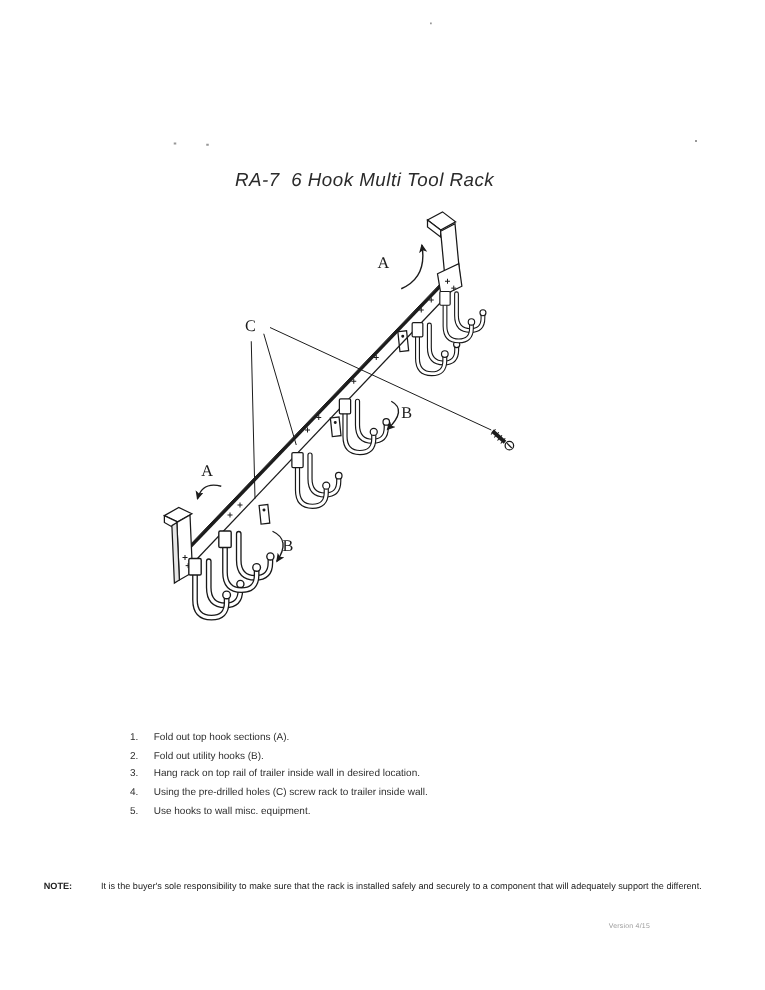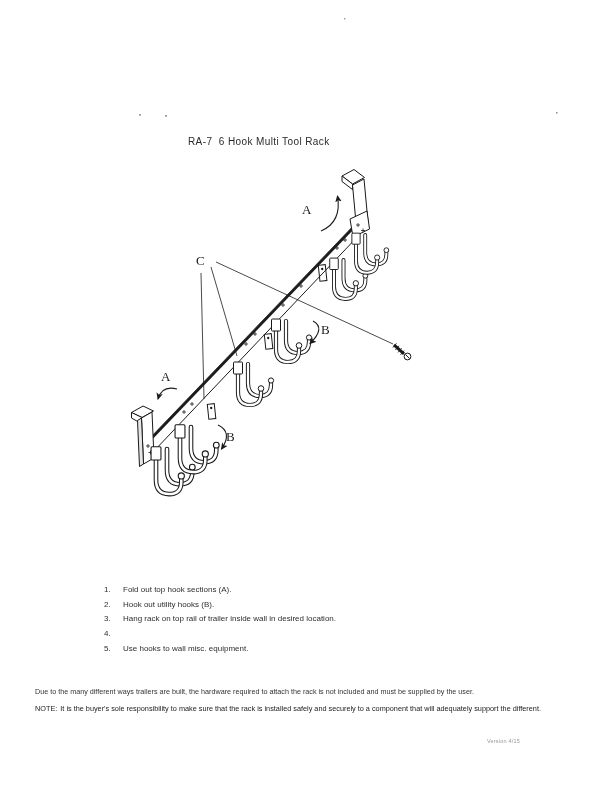--- a/index.html
+++ b/index.html
@@ -3,36 +3,36 @@
 <meta charset="utf-8">
 <style>
   html,body { margin:0; padding:0; background:#e8e8e8; }
   .page {
     position:relative; width:612px; height:792px; margin:0 auto;
     background:#ffffff; overflow:hidden;
     font-family:"Liberation Sans", sans-serif; color:#1c1c1c;
   }
   .title {
     position:absolute; left:188px; top:136px;
-    font-size:10px; letter-spacing:.4px; white-space:pre; color:#2b2b2b;
+    font-size:15px; letter-spacing:.4px; white-space:pre; color:#2b2b2b;font-style:italic;
   }
   svg.diagram { position:absolute; left:0; top:0; }
   .list { position:absolute; left:104px; top:585px; font-size:8px; color:#2e2e2e; }
   .row { display:flex; height:14.7px; align-items:flex-start; }
   .row .num { width:19px; flex:0 0 auto; }
   .row .txt { white-space:nowrap; }
   .disclaimer {
     position:absolute; left:35px; top:687px;
     font-size:7.2px; white-space:nowrap; color:#333;
   }
   .noteline {
     position:absolute; left:35px; top:704px;
     font-size:7.3px; white-space:nowrap; color:#222;
   }
-  .noteline .nlab { font-weight:normal; margin-right:3px; }
+  .noteline .nlab { font-weight:bold; margin-right:23px; }
   .version {
     position:absolute; left:487px; top:738px;
     font-size:5.5px; color:#999; letter-spacing:.2px;
   }
   
   .ln   { stroke:#1c1c1c; fill:none; }
   .thin { stroke-width:.8; }
   .tube-o { stroke:#191919; stroke-width:4.2; fill:none; stroke-linecap:round; }
   .tube-i { stroke:#ffffff; stroke-width:2.3; fill:none; stroke-linecap:round; }
   .face { fill:#ffffff; stroke:#191919; stroke-width:1; }
@@ -152,36 +152,36 @@
     <text class="lbl" x="226" y="441">B</text>
   </svg>
 
   <div class="list">
     <div class="row">
       <span class="num">1.</span>
       <span class="txt">Fold out top hook sections (A).</span>
     </div>
     <div class="row">
       <span class="num">2.</span>
-      <span class="txt">Hook out utility hooks (B).</span>
+      <span class="txt">Fold out utility hooks (B).</span>
     </div>
     <div class="row">
       <span class="num">3.</span>
       <span class="txt">Hang rack on top rail of trailer inside wall in desired location.</span>
     </div>
     <div class="row">
       <span class="num">4.</span>
+      <span class="txt">Using the pre-drilled holes (C) screw rack to trailer inside wall.</span>
     </div>
     <div class="row">
       <span class="num">5.</span>
       <span class="txt">Use hooks to wall misc. equipment.</span>
     </div>
   </div>
 
-  <div class="disclaimer">Due to the many different ways trailers are built, the hardware required to attach the rack is not included and must be supplied by the user.</div>
 
   <div class="noteline">
     <span class="nlab">NOTE:</span><span>It is the buyer's sole responsibility to make sure that the rack is installed safely and securely to a component that will adequately support the different.</span>
   </div>
 
   <div class="version">Version 4/15</div>
 
 </div>
 
 </body></html>

